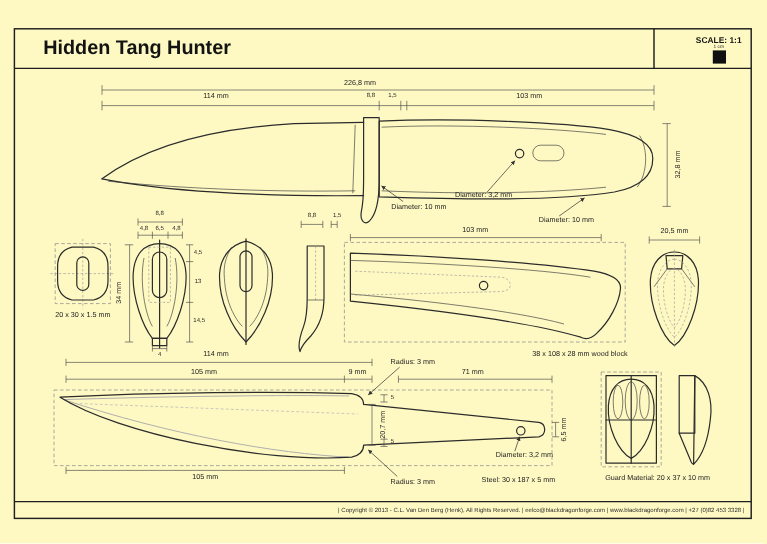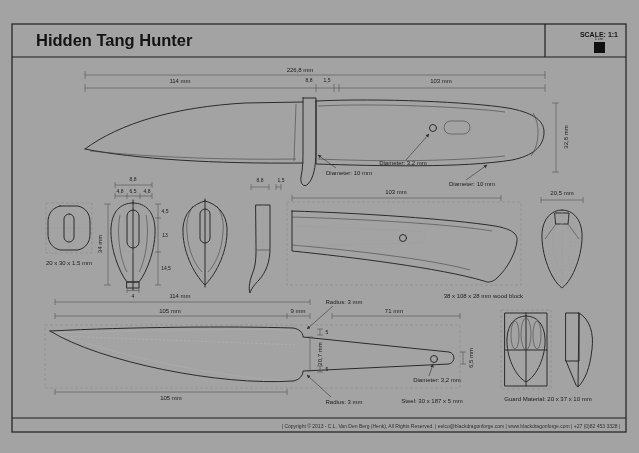--- a/index.html
+++ b/index.html
@@ -1,16 +1,16 @@
 <!DOCTYPE html>
 <html><head>
 <meta charset="utf-8">
 <style>
   html,body{margin:0;padding:0;background:#ffffff;}
-  .page{position:relative;width:639px;height:453px;background:#a3a3a3;overflow:hidden;
+  .page{position:relative;width:639px;height:453px;background:#fef9c3;overflow:hidden;
         font-family:"Liberation Sans",sans-serif;color:#1c1c1c;}
   svg{position:absolute;left:0;top:0;}
   .frame{stroke:#1e1e1e;stroke-width:1.2;fill:none}
   .o{stroke:#2b2b2b;stroke-width:1;fill:none;stroke-linejoin:round;stroke-linecap:round}
   .t{stroke:#3a3a3a;stroke-width:.55;fill:none}
   .d{stroke:#4a4a4a;stroke-width:.55;fill:none}
   .dash{stroke:#8a8a8a;stroke-width:.6;fill:none;stroke-dasharray:3,2}
   .fdash{stroke:#9a9a9a;stroke-width:.55;fill:none;stroke-dasharray:2,1.6}
   .gray{stroke:#ababab;stroke-width:.8;fill:none}
   .gdash{stroke:#b5b5b5;stroke-width:.6;fill:none;stroke-dasharray:2.4,1.8}

